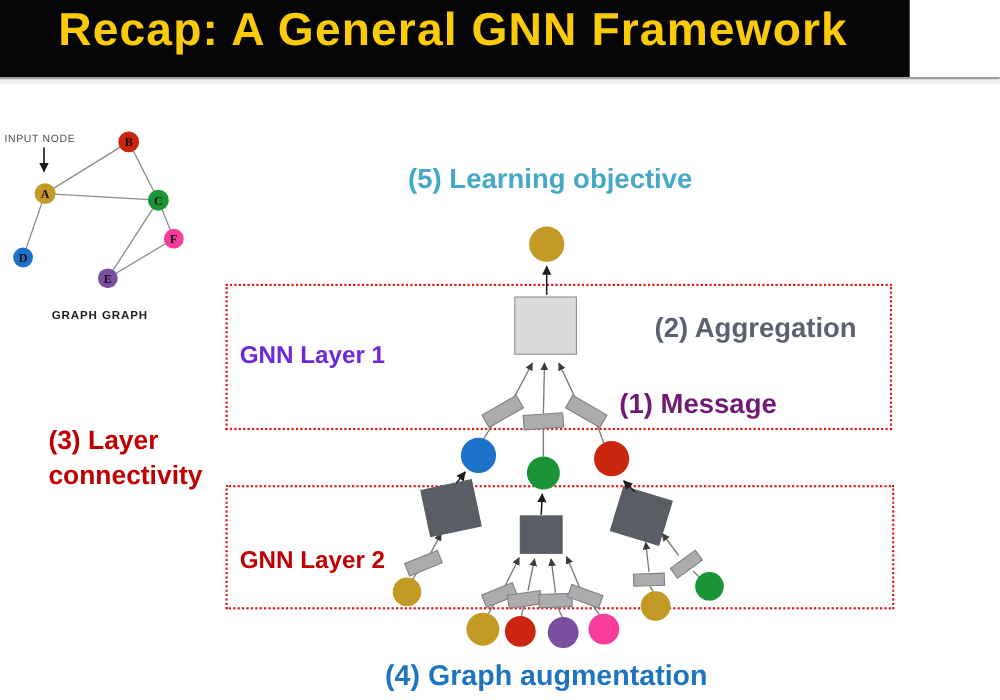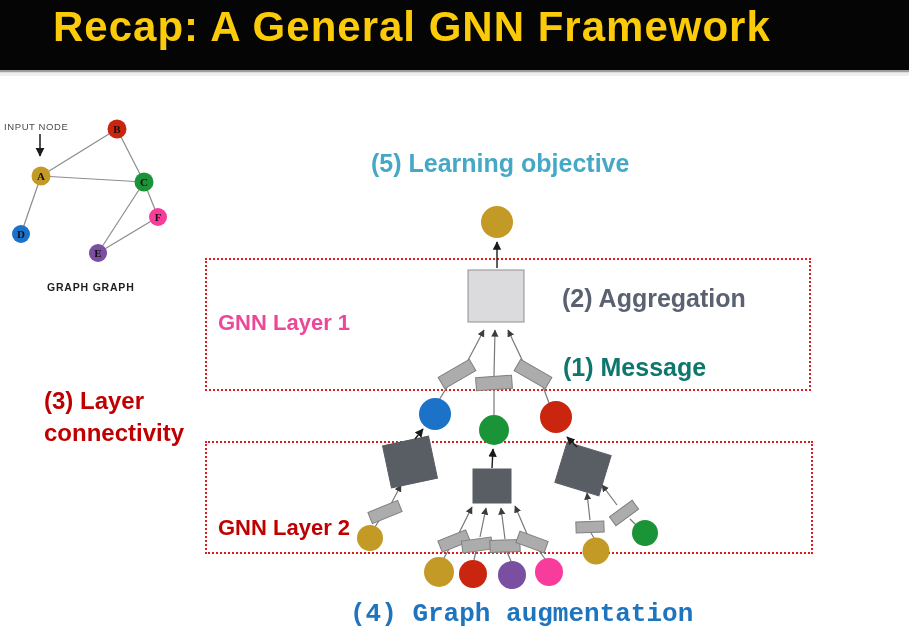--- a/index.html
+++ b/index.html
@@ -1,42 +1,42 @@
 <!DOCTYPE html>
 <html><head>
 <meta charset="utf-8">
 <style>
   html,body{margin:0;padding:0;background:#ffffff;}
   .slide{
     position:relative;width:909px;height:636px;overflow:hidden;background:#ffffff;
     font-family:"Liberation Sans","DejaVu Sans",sans-serif;
   }
-  .header{position:absolute;left:0;top:0;width:909px;height:70px;background:#050505;}
+  .header{position:absolute;left:0;top:0;width:827px;height:70px;background:#050505;}
   .title{
     margin:0;padding:3px 0 0 53px;font-size:42px;font-weight:bold;letter-spacing:1px;
     white-space:nowrap;
   }
   .separator{
     position:absolute;left:0;top:70px;width:909px;height:8px;
     background:linear-gradient(to bottom,#9e9e9e 0 2px,#dcdcdc 2px 3px,#efefef 3px 6px,#ffffff 6px);
   }
   .canvas{position:absolute;left:0;top:0;width:909px;height:636px;}
   .dotted-box{position:absolute;border:2px dotted #E01A1A;}
   #box-layer1{left:205px;top:258px;width:602px;height:129px;}
   #box-layer2{left:205px;top:441px;width:604px;height:109px;}
   #diagram{position:absolute;left:0;top:0;}
   .lbl{position:absolute;font-weight:bold;white-space:nowrap;}
   #lbl-learning{left:360px;top:149px;font-size:25px;margin-left:11px;}
-  #lbl-aggregation{left:562px;top:284px;font-size:25px;}
+  #lbl-aggregation{left:595px;top:284px;font-size:25px;}
   #lbl-message{left:563px;top:353px;font-size:25px;}
   #lbl-gnn1{left:218px;top:310px;font-size:22px;}
-  #lbl-gnn2{left:218px;top:515px;font-size:22px;}
+  #lbl-gnn2{left:218px;top:496px;font-size:22px;}
   #lbl-connectivity{left:28px;top:385px;font-size:24px;line-height:32px;margin-left:16px;}
   #lbl-connectivity span{display:block;}
-  #lbl-augmentation{left:350px;top:599px;font-size:26px;font-family:Liberation Mono, monospace;}
+  #lbl-augmentation{left:350px;top:599px;font-size:26px;}
   #lbl-target{left:4px;top:121px;font-size:9.5px;font-weight:normal;letter-spacing:0.6px;color:#4a4a4a;}
   #lbl-inputgraph{left:47px;top:281px;font-size:10.5px;letter-spacing:0.8px;color:#1e1e1e;}
 </style>
 </head>
 <body>
 
 <div class="slide">
 
   <div class="header">
     <h1 class="title" style="color: rgb(251, 203, 9);">Recap: A General GNN Framework</h1>
@@ -126,22 +126,22 @@
         <circle cx="549" cy="572" r="14" fill="#F83C9C"></circle>
         <circle cx="596" cy="551" r="13.5" fill="#C49A26"></circle>
         <circle cx="645" cy="533" r="13" fill="#1B9437"></circle>
       </svg>
 
     <div class="lbl" id="lbl-target">INPUT NODE</div>
     <div class="lbl" id="lbl-inputgraph">GRAPH GRAPH</div>
 
     <div class="lbl" id="lbl-learning" style="color: rgb(69, 168, 198);">(5) Learning objective</div>
     <div class="lbl" id="lbl-aggregation" style="color: rgb(90, 98, 114);">(2) Aggregation</div>
-    <div class="lbl" id="lbl-message" style="color: #0f766e;">(1) Message</div>
-    <div class="lbl" id="lbl-gnn1" style="color: #ec4899;">GNN Layer 1</div>
+    <div class="lbl" id="lbl-message" style="color: #701a75;">(1) Message</div>
+    <div class="lbl" id="lbl-gnn1" style="color: #6d28d9;">GNN Layer 1</div>
     <div class="lbl" id="lbl-gnn2" style="color: rgb(192, 0, 0);">GNN Layer 2</div>
     <div class="lbl" id="lbl-connectivity" style="color: rgb(192, 0, 0);">
       <span>(3) Layer</span>
       <span>connectivity</span>
     </div>
     <div class="lbl" id="lbl-augmentation" style="color: rgb(31, 116, 190);">(4) Graph augmentation</div>
 
   </div>
 </div>
 

